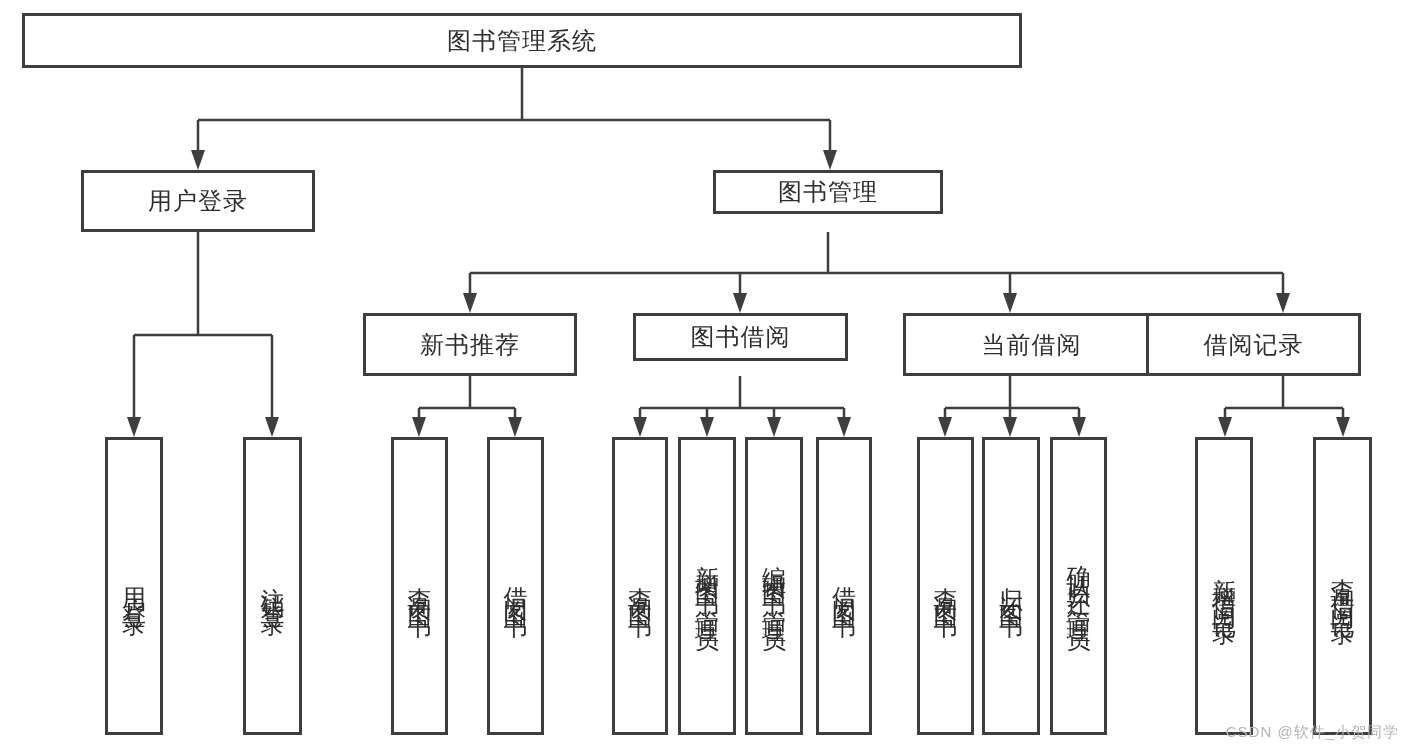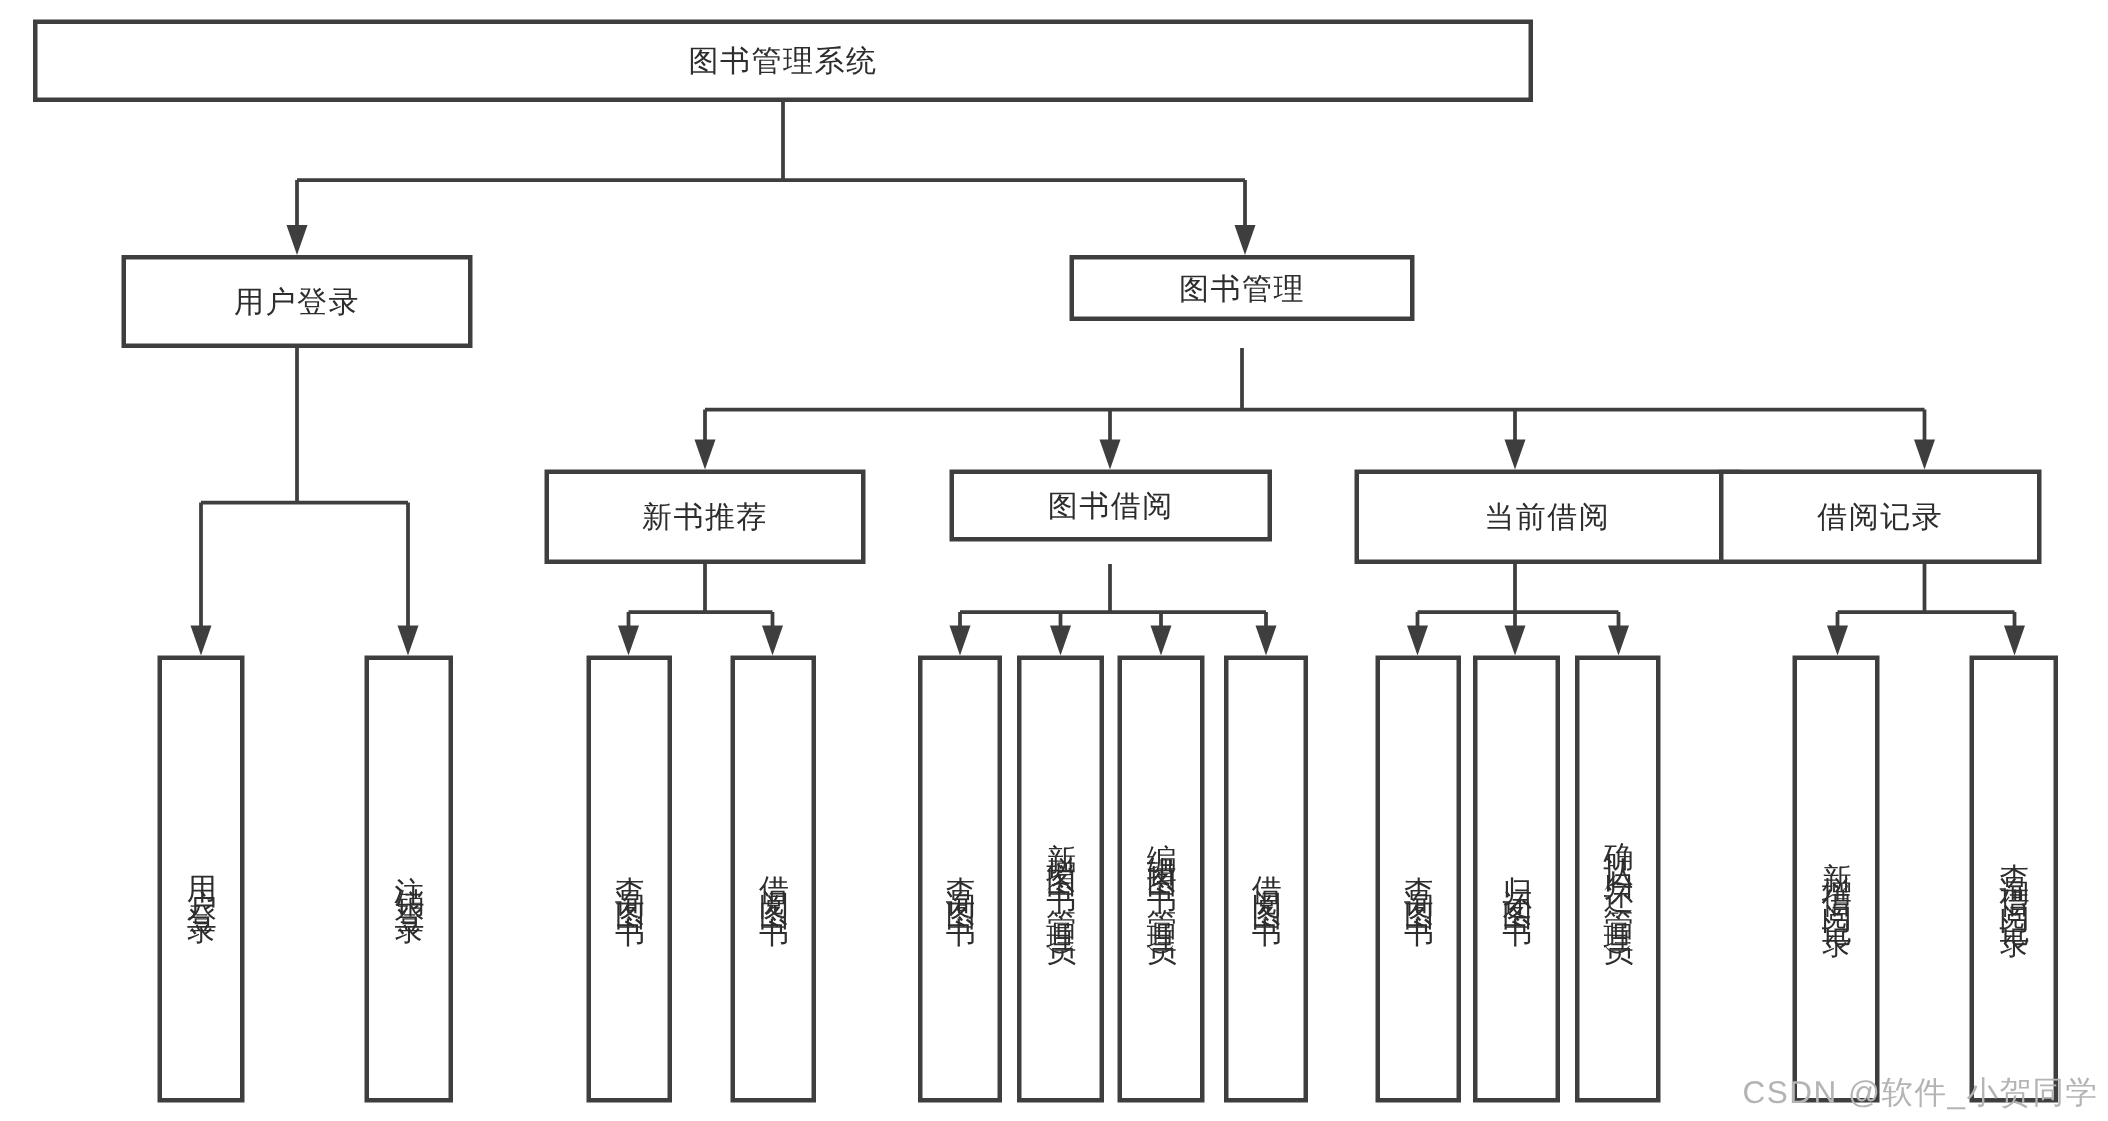--- a/index.html
+++ b/index.html
@@ -16,29 +16,29 @@
   }
   svg.edges{position:absolute;left:0;top:0;z-index:1;}
   svg.edges path{stroke:var(--line);stroke-width:2.5;fill:none;}
   svg.edges polygon{fill:var(--line);stroke:none;}
   .node{
     position:absolute;box-sizing:border-box;background:#fff;
     border:3px solid var(--line);
     display:flex;align-items:center;justify-content:center;
     z-index:2;
   }
-  .node span{font-size:20px;color:var(--text);white-space:nowrap;}
+  .node span{font-size:24px;color:var(--text);white-space:nowrap;}
   .node.h span{letter-spacing:1px;}
   .node.v span{
     writing-mode:vertical-rl;text-orientation:mixed;
     letter-spacing:9px;line-height:1;
   }
   .watermark{
     position:absolute;right:6px;bottom:5px;z-index:9;
-    font-size:21px;color:var(--watermark);letter-spacing:1px;white-space:nowrap;
+    font-size:15px;color:var(--watermark);letter-spacing:1px;white-space:nowrap;
   }
 </style>
 </head>
 <body>
 
 <div id="canvas">
 
   <svg class="edges" width="1405" height="747" viewBox="0 0 1405 747">
     <path d="
       M522 68 V120 M198 120 H830 M198 120 V154 M830 120 V154

